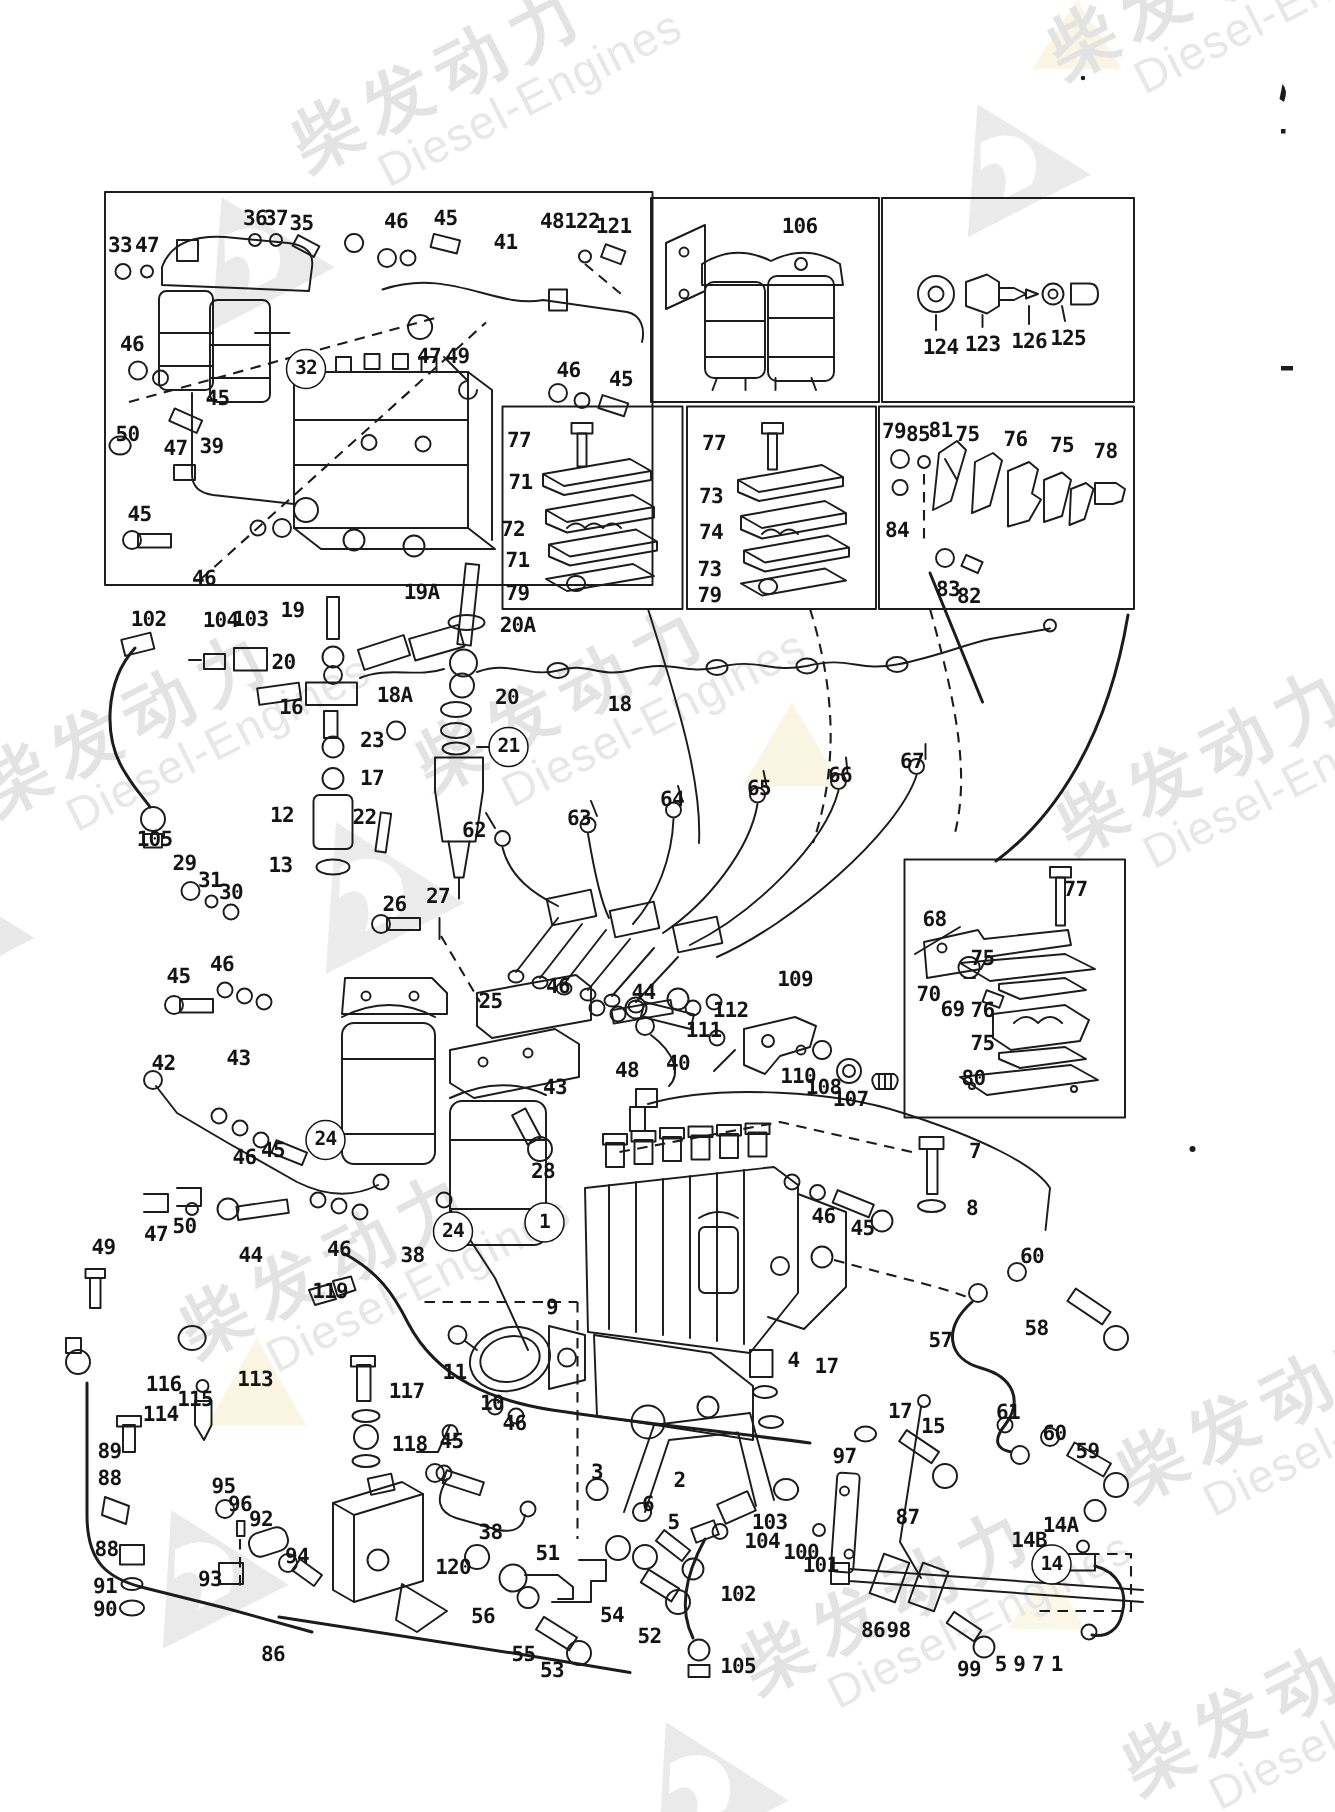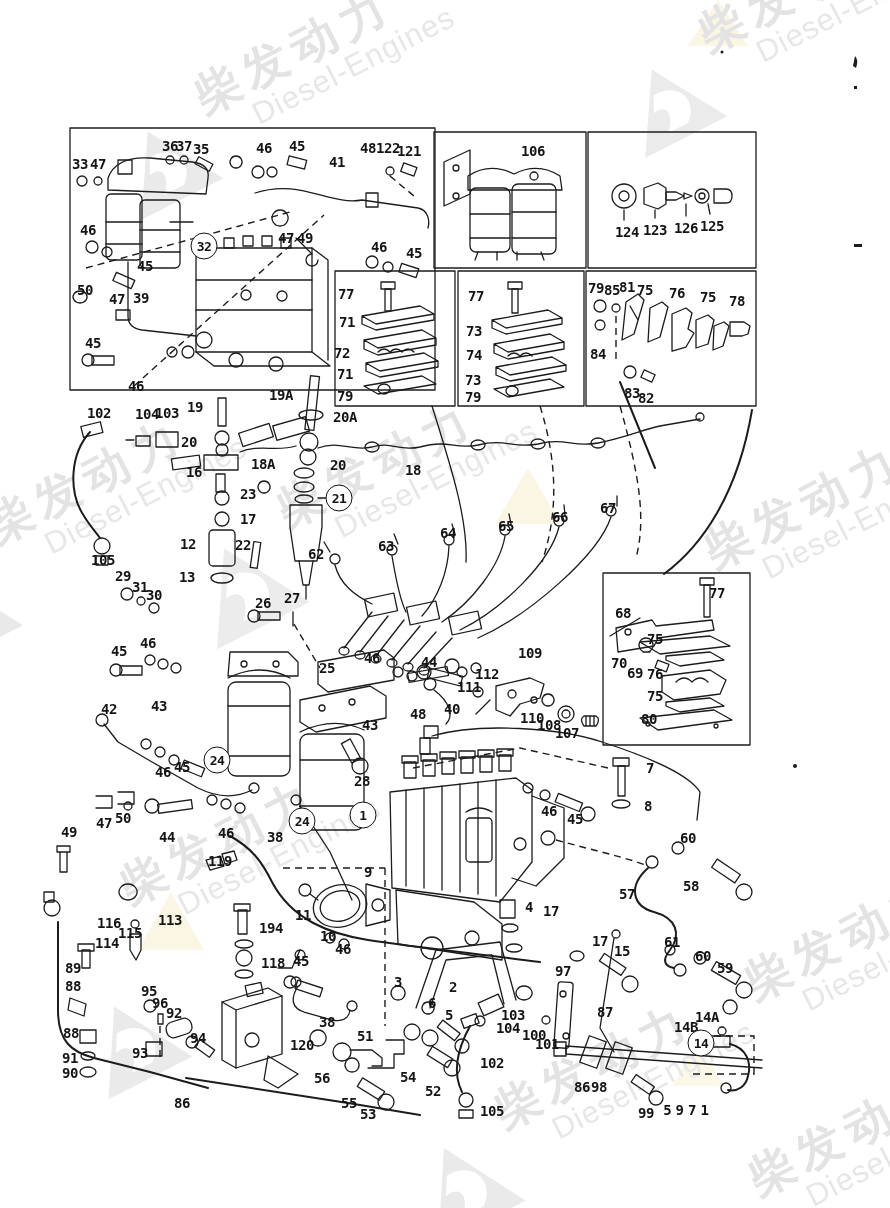--- a/index.html
+++ b/index.html
@@ -731,21 +731,21 @@
       <div class="callout" style="left: 104px; top: 823px;">47</div>
       <div class="callout" style="left: 123px; top: 818px;">50</div>
       <div class="callout" style="left: 167px; top: 837px;">44</div>
       <div class="callout" style="left: 226px; top: 833px;">46</div>
       <div class="callout" style="left: 275px; top: 837px;">38</div>
       <div class="callout" style="left: 220px; top: 861px;">119</div>
       <div class="callout" style="left: 106px; top: 933px; margin-left: 24px;">115</div>
       <div class="callout" style="left: 109px; top: 923px;">116</div>
       <div class="callout" style="left: 107px; top: 943px;">114</div>
       <div class="callout" style="left: 170px; top: 920px;">113</div>
-      <div class="callout" style="left: 271px; top: 928px;">194</div>
+      <div class="callout" style="left: 271px; top: 928px;">117</div>
       <div class="callout" style="left: 273px; top: 963px;">118</div>
       <div class="callout" style="left: 73px; top: 968px;">89</div>
       <div class="callout" style="left: 73px; top: 986px;">88</div>
       <div class="callout" style="left: 149px; top: 991px;">95</div>
       <div class="callout" style="left: 160px; top: 1003px;">96</div>
       <div class="callout" style="left: 174px; top: 1013px;">92</div>
       <div class="callout" style="left: 71px; top: 1033px;">88</div>
       <div class="callout" style="left: 70px; top: 1058px;">91</div>
       <div class="callout" style="left: 70px; top: 1073px;">90</div>
       <div class="callout" style="left: 140px; top: 1053px;">93</div>

